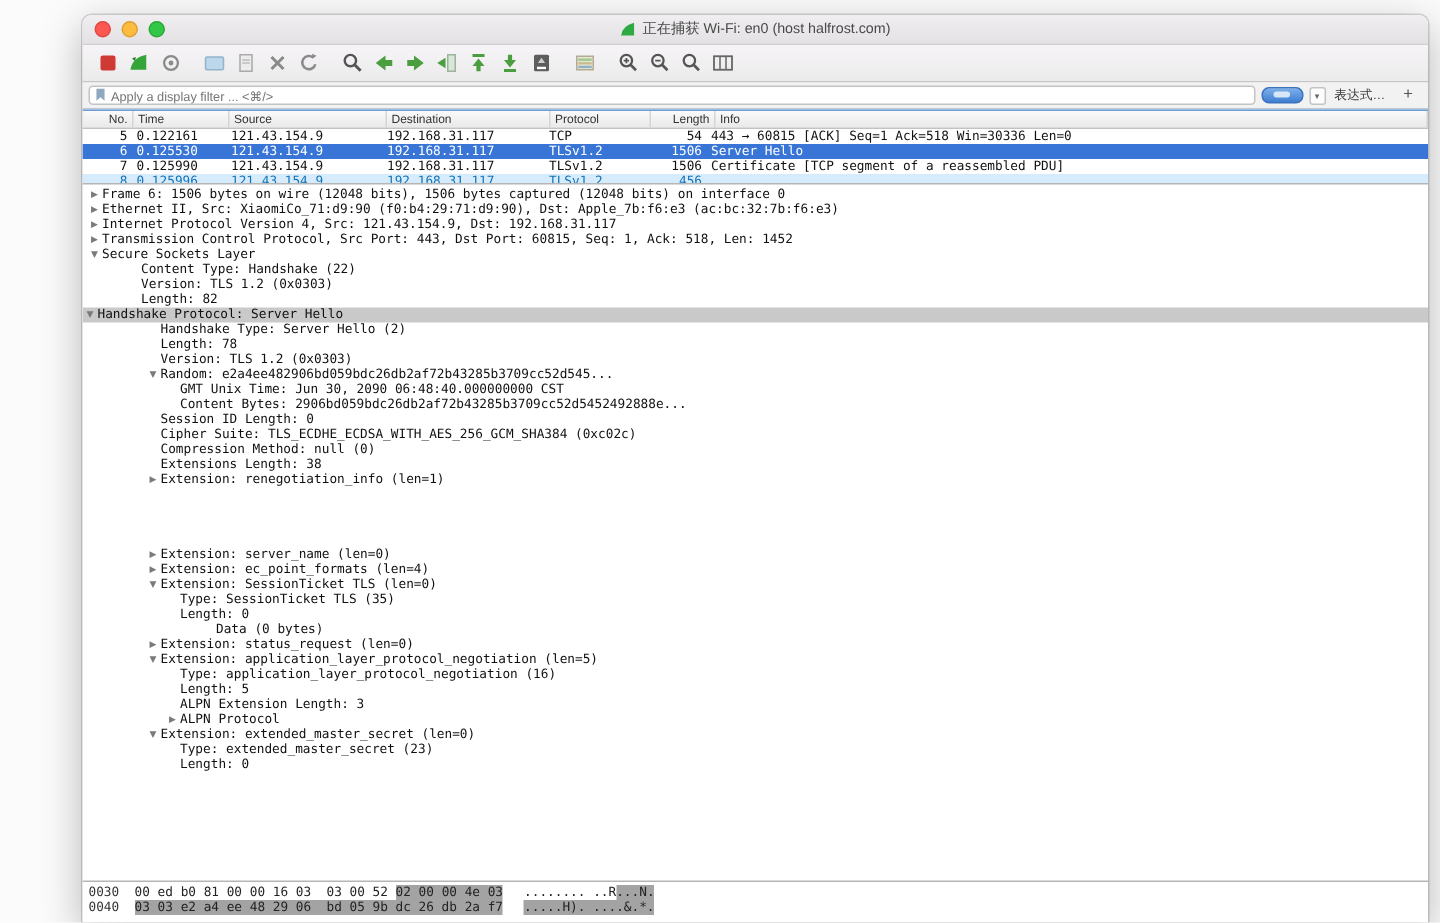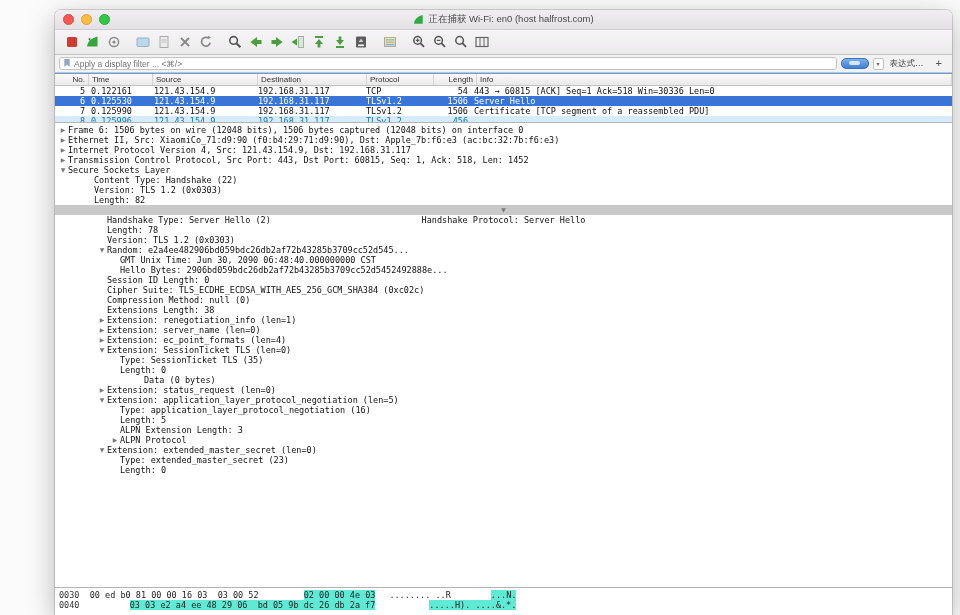--- a/index.html
+++ b/index.html
@@ -63,21 +63,21 @@
     padding-top:2px;}
   .tline{height:10px;line-height:10px;white-space:nowrap;display:flex;align-items:center;}
   .tline.sel{background:#c9c9c9;}
   .arrow{width:10px;flex:0 0 auto;text-align:center;color:#7a7a7a;font-size:6px;
     font-family:"DejaVu Sans",sans-serif;}
   
   .hexpane{flex:0 0 auto;height:25px;background:#fff;border-top:1px solid #b5b5b5;overflow:hidden;
     font-family:"DejaVu Sans Mono","Liberation Mono",monospace;font-size:8.5px;color:#222;padding:2px 0 0 4px;}
   .hexrow{height:10px;line-height:10px;white-space:pre;}
   .hexrow .off{color:#333;}
-  .hexsel{background:#5eead4;margin-left:40px;}
+  .hexsel{background:#a3a3a3;}
   .hexrow .ascii{margin-left:14px;}
 </style>
 </head>
 <body>
 
 <div id="desktop">
   <div id="win">
 
     <div class="titlebar">
       <div class="lights">
@@ -307,21 +307,21 @@
           <span>Content Type: Handshake (22)</span>
         </div>
         <div class="tline" style="padding-left: 29px;">
           <span class="arrow"></span>
           <span>Version: TLS 1.2 (0x0303)</span>
         </div>
         <div class="tline" style="padding-left: 29px;">
           <span class="arrow"></span>
           <span>Length: 82</span>
         </div>
-        <div class="tline sel" style=" flex-direction: column;">
+        <div class="tline sel" style="">
           <span class="arrow">▼</span>
           <span>Handshake Protocol: Server Hello</span>
         </div>
         <div class="tline" style="padding-left: 42px;">
           <span class="arrow"></span>
           <span>Handshake Type: Server Hello (2)</span>
         </div>
         <div class="tline" style="padding-left: 42px;">
           <span class="arrow"></span>
           <span>Length: 78</span>
@@ -333,21 +333,21 @@
         <div class="tline" style="padding-left: 42px;">
           <span class="arrow">▼</span>
           <span>Random: e2a4ee482906bd059bdc26db2af72b43285b3709cc52d545...</span>
         </div>
         <div class="tline" style="padding-left: 55px;">
           <span class="arrow"></span>
           <span>GMT Unix Time: Jun 30, 2090 06:48:40.000000000 CST</span>
         </div>
         <div class="tline" style="padding-left: 55px;">
           <span class="arrow"></span>
-          <span>Hello Bytes: 2906bd059bdc26db2af72b43285b3709cc52d5452492888e...</span>
+          <span>Content Bytes: 2906bd059bdc26db2af72b43285b3709cc52d5452492888e...</span>
         </div>
         <div class="tline" style="padding-left: 42px;">
           <span class="arrow"></span>
           <span>Session ID Length: 0</span>
         </div>
         <div class="tline" style="padding-left: 42px; text-align: right;">
           <span class="arrow"></span>
           <span>Cipher Suite: TLS_ECDHE_ECDSA_WITH_AES_256_GCM_SHA384 (0xc02c)</span>
         </div>
         <div class="tline" style="padding-left: 42px;">
@@ -355,21 +355,21 @@
           <span>Compression Method: null (0)</span>
         </div>
         <div class="tline" style="padding-left: 42px;">
           <span class="arrow"></span>
           <span>Extensions Length: 38</span>
         </div>
         <div class="tline" style="padding-left: 42px;">
           <span class="arrow">▶</span>
           <span>Extension: renegotiation_info (len=1)</span>
         </div>
-        <div class="tline" style="padding-left: 42px;">
+        <div class="tline" style="padding-left: 42px; margin-top: 40px;">
           <span class="arrow">▶</span>
           <span>Extension: server_name (len=0)</span>
         </div>
         <div class="tline" style="padding-left: 42px;">
           <span class="arrow">▶</span>
           <span>Extension: ec_point_formats (len=4)</span>
         </div>
         <div class="tline" style="padding-left: 42px;">
           <span class="arrow">▼</span>
           <span>Extension: SessionTicket TLS (len=0)</span>

